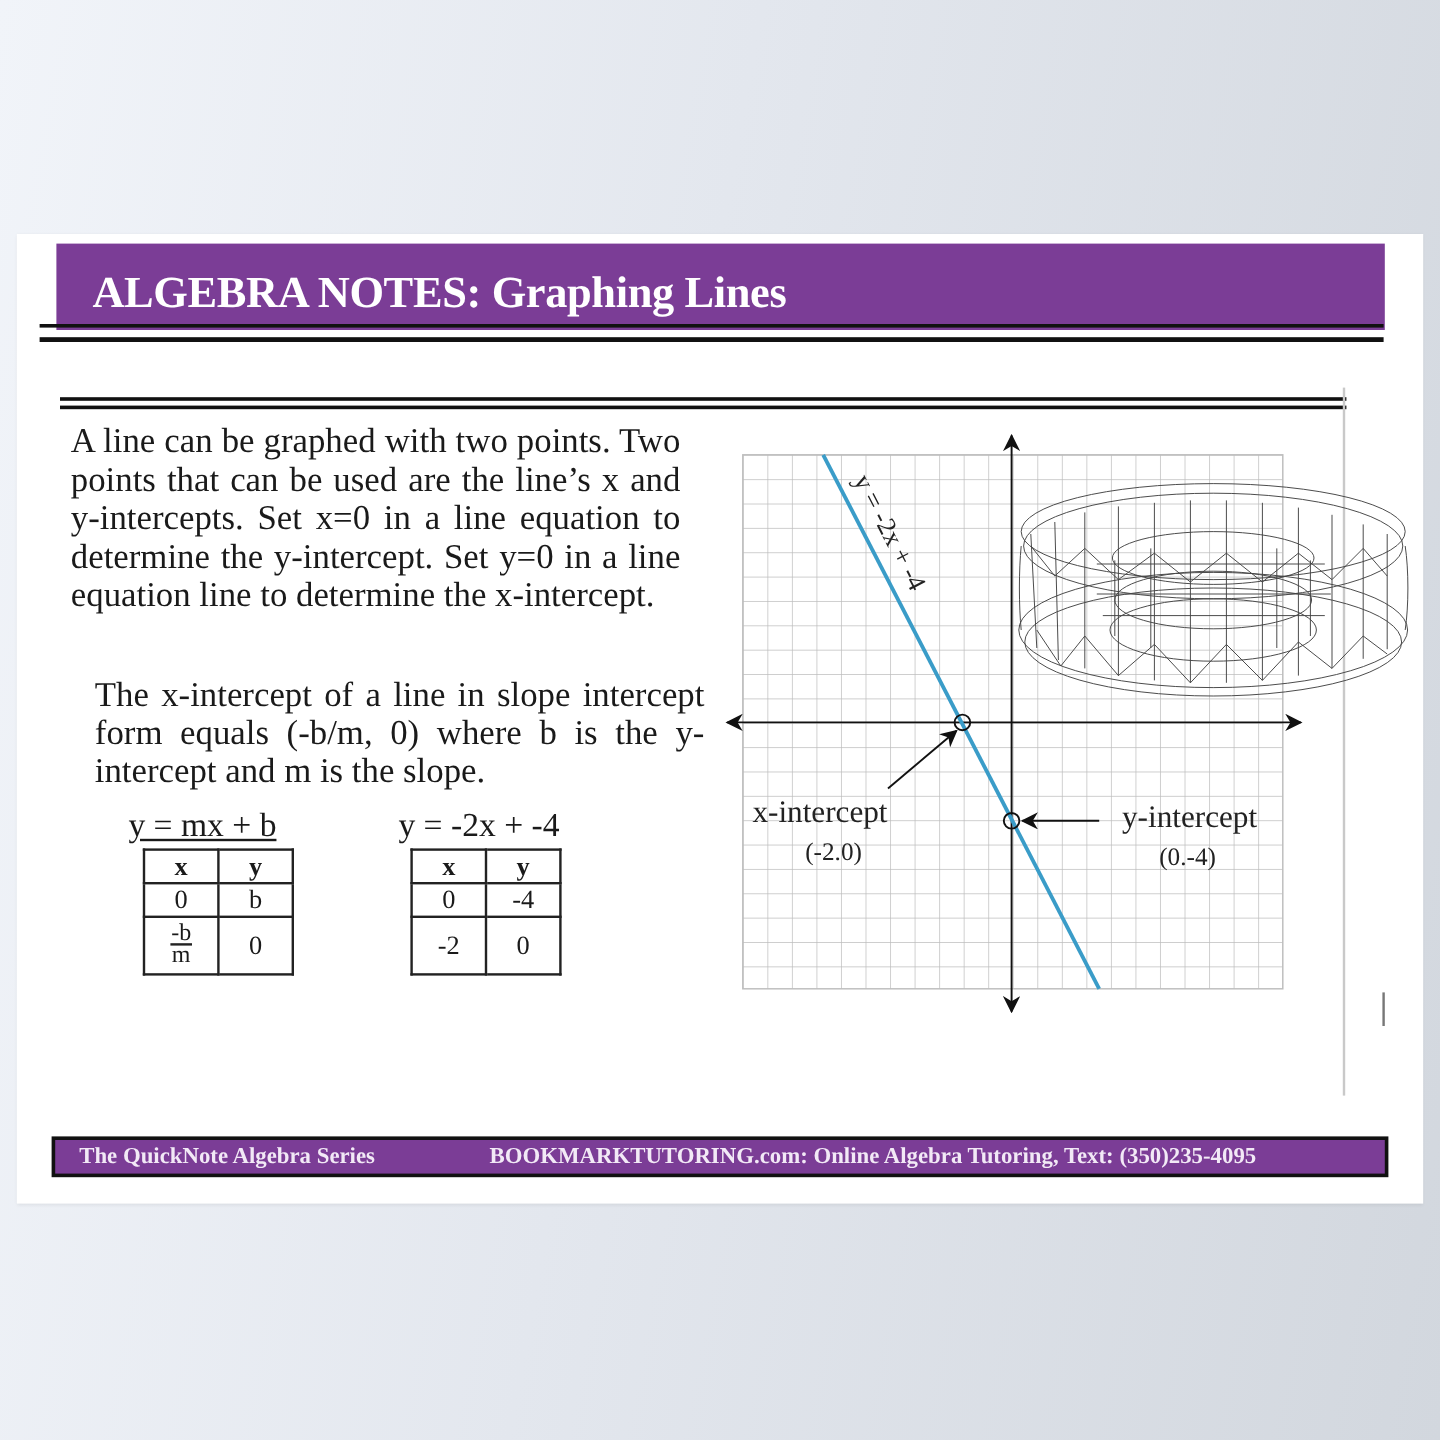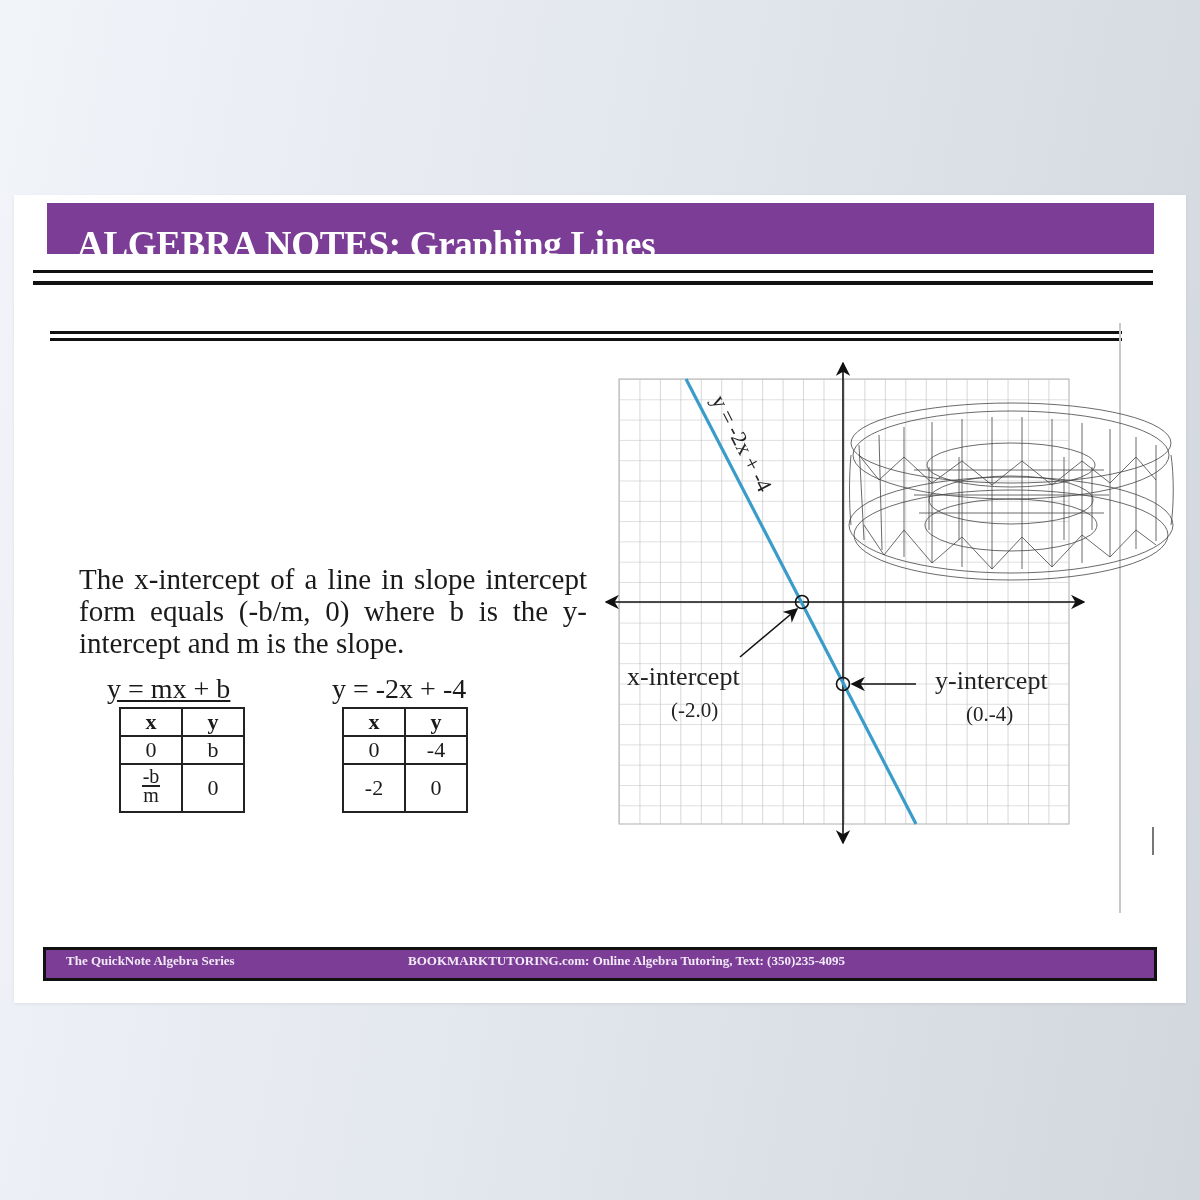--- a/index.html
+++ b/index.html
@@ -7,21 +7,21 @@
       width: 1200px; height: 1200px; overflow: hidden; position: relative;
       background: linear-gradient(100deg, #f1f4f9 0%, #e3e7ee 45%, #d2d7de 100%);
       font-family: "Liberation Serif", serif;
     }
     .poster {
       position: absolute; left: 14px; top: 195px; width: 1172px; height: 808px;
       background: #ffffff;
       box-shadow: 0 1px 3px rgba(0,0,0,0.08);
     }
     .title-bar {
-      position: absolute; left: 33px; top: 8px; width: 1107px; height: 51px;
+      position: absolute; left: 33px; top: 8px; width: 1107px; height: 72px;
       background: #7b3d96;
     }
     .title-text {
       position: absolute; left: 30px; top: 20px; color: #ffffff;
       font-family: "Liberation Serif", serif; font-weight: bold; font-size: 37px; letter-spacing: -0.3px;
       white-space: nowrap;
     }
     .rule { position: absolute; background: #111; }
     .subtitle {
       position: absolute; left: 50px; top: 100px; font-weight: bold; font-size: 27.5px; color: #111;
@@ -46,21 +46,21 @@
     .frac .den { display: block; }
     .graph { position: absolute; left: 0; top: 0; }
     .footer {
       position: absolute; left: 29px; top: 752px; width: 1114px; height: 34px;
       background: #111; box-sizing: border-box; padding: 3px;
     }
     .footer-inner {
       width: 100%; height: 100%; background: #7b3d96; position: relative;
     }
     .footer-left, .footer-right {
-      position: absolute; top: 3px; color: #f2e9f6; font-weight: bold; font-size: 13px; white-space: nowrap;
+      position: absolute; top: 3px; color: #f2e9f6; font-weight: bold; font-size: 19px; white-space: nowrap;
     }
     .footer-left { left: 20px; }
     .footer-right { left: 362px; }
     .edge-line { position: absolute; background: #c9c9c9; }
   </style>
 </head>
 <body>
 
 <div class="poster">
 
@@ -70,20 +70,21 @@
 
   <div class="rule" style="left:19px; top:75px; width:1120px; height:3px;"></div>
   <div class="rule" style="left:19px; top:86px; width:1120px; height:4px;"></div>
 
 
   <div class="rule" style="left:36px; top:136px; width:1072px; height:3px;"></div>
   <div class="rule" style="left:36px; top:143px; width:1072px; height:3px;"></div>
   <div class="edge-line" style="left:1105px; top:128px; width:2px; height:590px;"></div>
   <div class="edge-line" style="left:1138px; top:632px; width:2px; height:28px; background:#777;"></div>
 
+  <p class="para" style="top:157px;">A line can be graphed with two points. Two points that can be used are the line’s x and  y-intercepts. Set x=0 in a line equation  to determine the y-intercept. Set y=0 in a line equation line to determine the x-intercept.</p>
   <p class="para" style="top:368px;margin-left:20px;">The x-intercept of a line in slope intercept form equals (-b/m, 0) where b is the y-intercept and m is the slope.</p>
 
   <div class="eq-label" style="left:93px; top:478px;text-decoration:underline;">y = mx + b</div>
   <table class="xy" style="left:105px; top:512px;">
     <tbody>
         <tr class="head">
       <td>x</td>
       <td>y</td>
     </tr>
     <tr class="r1">

